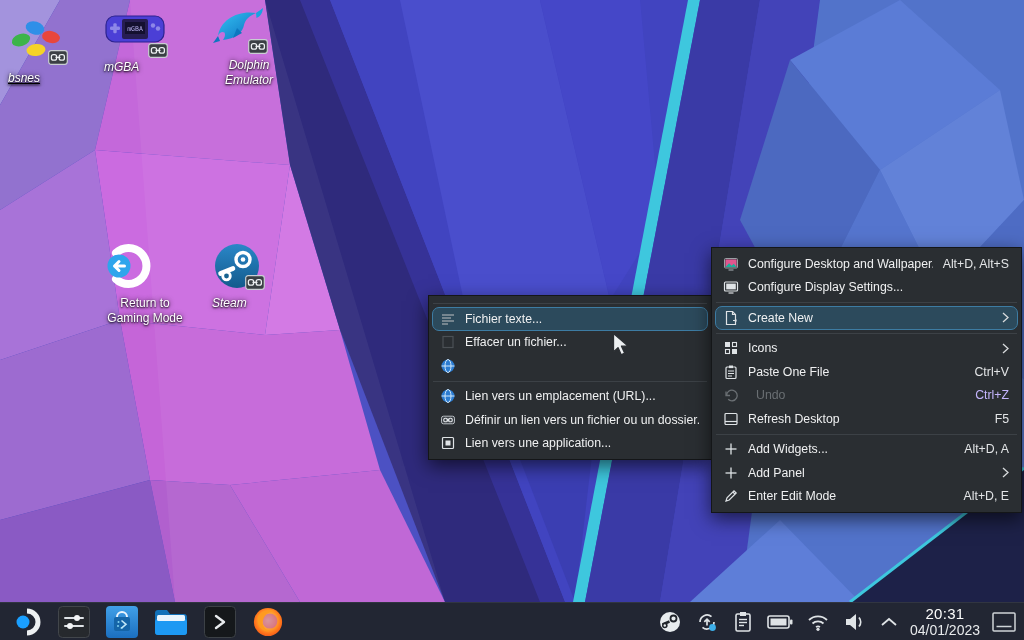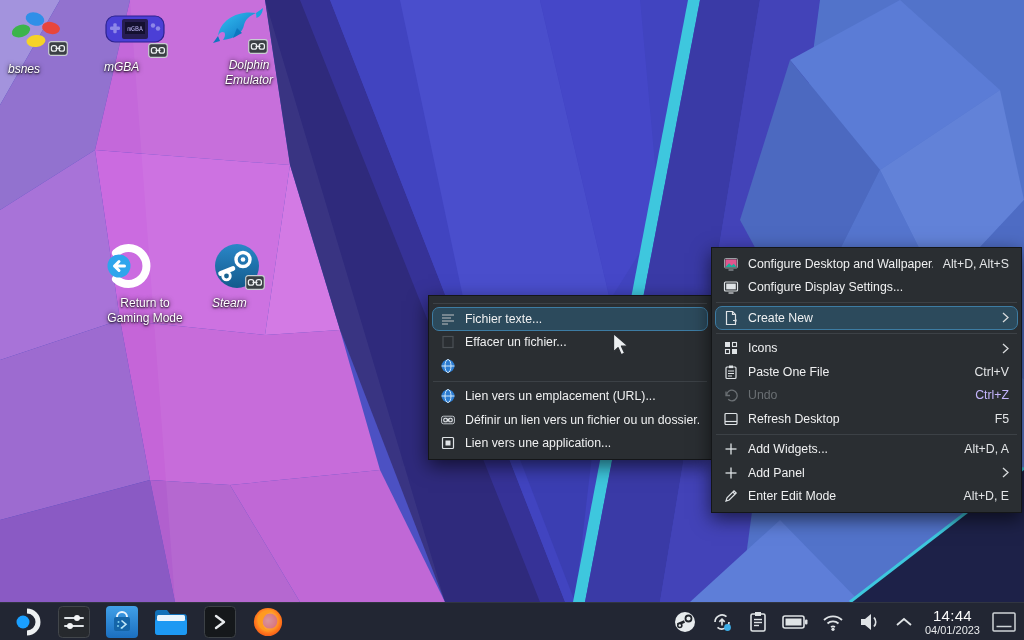--- a/index.html
+++ b/index.html
@@ -21,37 +21,37 @@
   .menu{position:absolute;background:#2a2e32;border:1px solid #141618;box-shadow:0 6px 18px rgba(0,0,0,.6);
     padding:4px 3px;box-sizing:border-box;z-index:5;}
   .mi{display:flex;align-items:center;height:21.5px;padding:0 8px 0 7px;border:1px solid transparent;
     border-radius:3px;color:#eff0f1;font-size:12.3px;white-space:nowrap;}
   .mi .ic{width:16px;height:16px;margin-right:9px;flex:none;display:flex;align-items:center;justify-content:center;}
   .mi .ic svg{display:block;}
   .mi .lbl{flex:1;overflow:hidden;}
   .mi .sc{margin-left:10px;color:#e3e5e7;}
   .mi .arr{margin-left:10px;display:flex;align-items:center;}
   .mi.hl{background:#2c4a5c;border-color:#3d7ca3;border-radius:7px;}
-  .mi.dis{color:#6a6f73;}
+  .mi.dis{color:#6a6f73;gap:8px;}
   .mi.dis .sc{color:#c4b5fd;}
   .sep{height:1px;background:#3c4146;margin:3px 1px;}
 
   
   #cursor{position:absolute;left:612px;top:332px;z-index:10;}
 
   
   #panel{position:absolute;left:0;bottom:0;width:1024px;height:38px;background:#222633;
     border-top:1px solid rgba(255,255,255,.07);box-sizing:border-box;display:flex;align-items:center;z-index:4;}
   .pbtn{display:flex;align-items:center;justify-content:center;height:34px;flex:none;}
   .pbtn svg{display:block;}
   #launchers{display:flex;align-items:center;gap:16px;margin-left:12px;}
   #tray{display:flex;align-items:center;gap:13px;margin-left:auto;}
   #clock{margin-left:12px;text-align:center;color:#fcfcfc;line-height:1;flex:none;}
   #clock .time{font-size:15px;letter-spacing:.3px;}
-  #clock .date{font-size:11px;margin-top:2px;color:#e8eaec;}
+  #clock .date{font-size:14px;margin-top:2px;color:#e8eaec;}
   #showdesk{margin-left:12px;margin-right:8px;}
 </style>
 </head>
 <body>
 
 <div id="screen">
 
   <svg id="wallpaper" viewBox="0 0 1024 602" preserveAspectRatio="none">
     <rect width="1024" height="602" fill="#4348c0"></rect>
 
@@ -90,21 +90,21 @@
     <polygon points="860,450 940,290 1024,380 1024,470" fill="#5c7bd2"></polygon>
 
     <polygon points="690,602 780,520 860,602" fill="#5e7ed8"></polygon>
 
     <polygon points="850,602 1024,468 1024,602" fill="#1d2148"></polygon>
     <line x1="850" y1="602" x2="1024" y2="468" stroke="#3ec7de" stroke-width="3"></line>
 
     <polygon points="130,0 265,0 445,602 175,602" fill="#ffffff" opacity="0.05"></polygon>
   </svg>
 
-  <div class="dicon" style="left:8px;top:8px;width:90px;">
+  <div class="dicon" style="left:8px;top:17px;width:90px;text-decoration:underline;">
     <div class="art" style="width:56px;height:50px;">
       <svg width="56" height="50" viewBox="0 0 56 50">
         <ellipse cx="13" cy="23" rx="9.5" ry="6" fill="#3cb44a" transform="rotate(-18 13 23)"></ellipse>
         <ellipse cx="27" cy="11" rx="9.5" ry="6.5" fill="#2f8fe8" transform="rotate(16 27 11)"></ellipse>
         <ellipse cx="43" cy="20" rx="9" ry="6" fill="#e8463c" transform="rotate(12 43 20)"></ellipse>
         <ellipse cx="28" cy="33" rx="9.5" ry="6" fill="#f5d327" transform="rotate(-6 28 33)"></ellipse>
       </svg>
       <svg class="badge" style="right:-4px;bottom:2px;" width="20" height="15" viewBox="0 0 20 15">
         <rect x="0.7" y="0.7" width="18.6" height="13.6" rx="2.5" fill="#3a3f44" stroke="#c9ced2" stroke-width="1.2"></rect>
         <rect x="3.4" y="4.6" width="5.2" height="5.6" rx="2" fill="none" stroke="#eceff1" stroke-width="1.3"></rect>
@@ -550,21 +550,21 @@
         </svg>
       </span>
       <span class="pbtn">
         <svg width="18" height="12" viewBox="0 0 18 12">
           <path d="M2 9 l7-6 7 6" stroke="#dfe3e6" stroke-width="1.8" fill="none"></path>
         </svg>
       </span>
     </div>
 
     <div id="clock">
-      <div class="time">14:44</div>
+      <div class="time">20:31</div>
       <div class="date">04/01/2023</div>
     </div>
 
     <span class="pbtn" id="showdesk">
       <svg width="24" height="20" viewBox="0 0 24 20">
         <rect x="1" y="1" width="22" height="18" rx="1" fill="none" stroke="#cfd4d8" stroke-width="1.5"></rect>
         <line x1="4.5" y1="14.5" x2="19.5" y2="14.5" stroke="#cfd4d8" stroke-width="1.5"></line>
       </svg>
     </span>
   </div>

